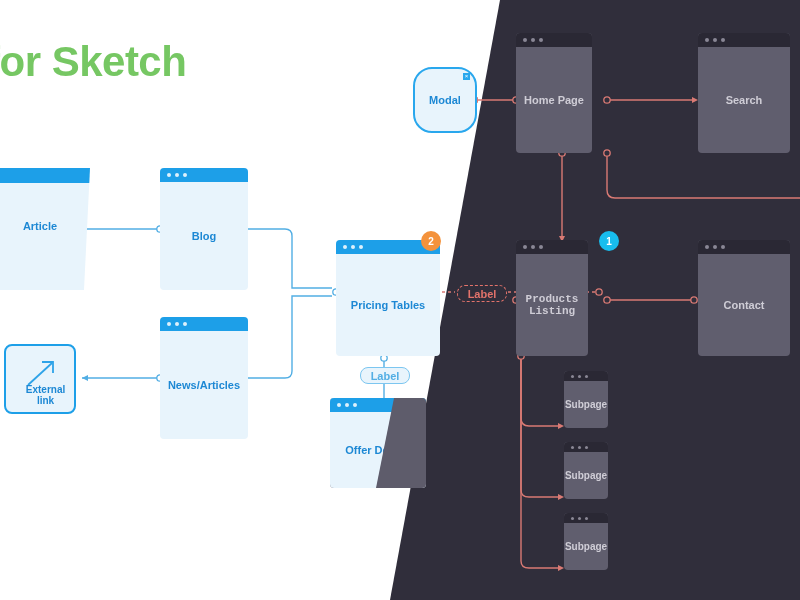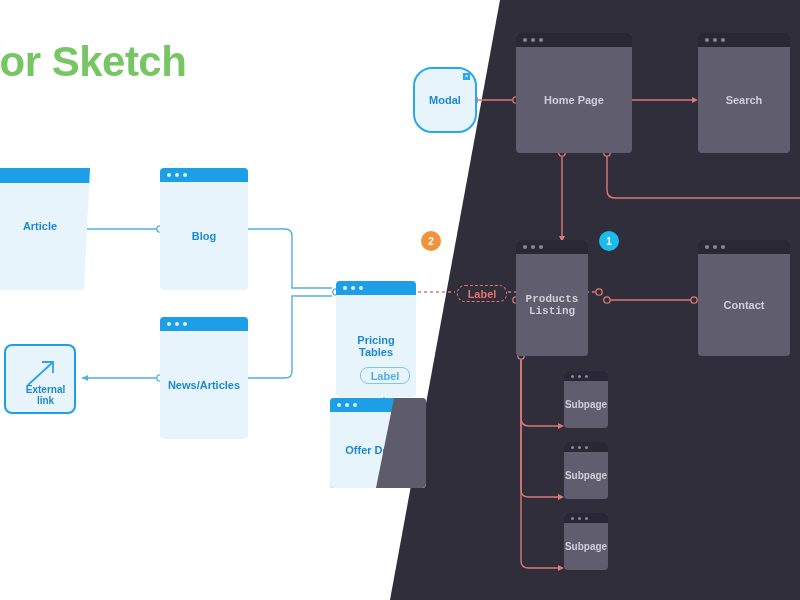--- a/index.html
+++ b/index.html
@@ -210,21 +210,21 @@
   <div class="extlink" style="left:4px;top:344px;width:68px;height:66px;">
     <svg width="68" height="46" style="position:absolute;left:0;top:2px;">
       <g stroke="#2EA3E8" stroke-width="1.8" fill="none">
         <path d="M22 37 L46 15"></path>
         <path d="M36 14 L47 14 L47 25"></path>
       </g>
     </svg>
     <div class="label">External link</div>
   </div>
 
-  <div class="card light" style="left:336px;top:240px;width:80px;height:116px;margin-top:41px;">
+  <div class="card light" style="left:336px;top:240px;width:104px;height:116px;">
     <div class="bar">
       <span class="dot"></span>
       <span class="dot"></span>
       <span class="dot"></span>
     </div>
     <div class="body">
         <div class="title">Pricing Tables</div>
       </div>
   </div>
   <div class="badge orange" style="left:421px;top:231px;">2</div>
@@ -247,21 +247,21 @@
   <div style="position:absolute;left:330px;top:398px;width:96px;height:90px;background:#5E5C6B;border-radius:4px;z-index:4;
               clip-path:polygon(64px 0, 96px 0, 96px 90px, 46px 90px);"></div>
 
   <div class="pill red" style="left:457px;top:285px;width:48px;z-index:5;">Label</div>
 
   <div class="modalbox" style="left:413px;top:67px;width:60px;height:62px;">
     <div class="close">×</div>
     <div class="title">Modal</div>
   </div>
 
-  <div class="card dark" style="left:516px;top:33px;width:116px;height:120px;">
+  <div class="card dark" style="left:516px;top:33px;width:76px;height:120px;">
     <div class="bar">
       <span class="dot"></span>
       <span class="dot"></span>
       <span class="dot"></span>
     </div>
     <div class="body">
         <div class="title">Home Page</div>
       </div>
   </div>
 

